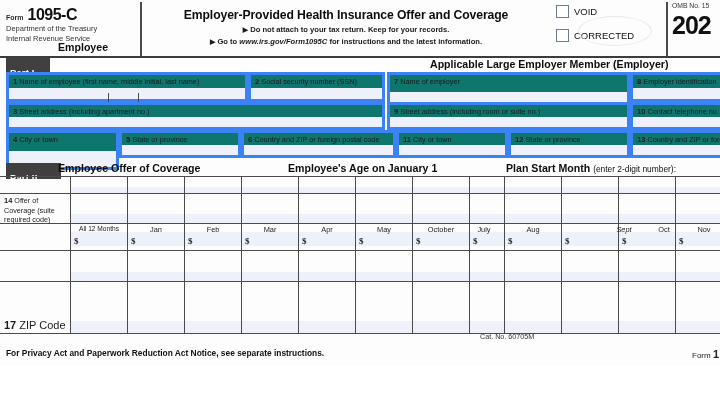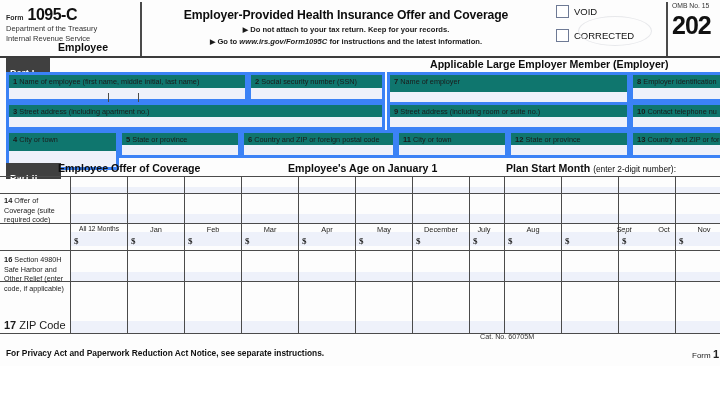--- a/index.html
+++ b/index.html
@@ -334,37 +334,33 @@
       <div class="gl" style="left:561px; top:0px; width:1.4px; height:157px;"></div>
       <div class="gl" style="left:618px; top:0px; width:1.4px; height:157px;"></div>
       <div class="gl" style="left:675px; top:0px; width:1.4px; height:157px;"></div>
 
       <div class="mo-hd small" style="left:71px;  width:56px;">All 12 Months</div>
       <div class="mo-hd" style="left:128px; width:56px;">Jan</div>
       <div class="mo-hd" style="left:185px; width:56px;">Feb</div>
       <div class="mo-hd" style="left:242px; width:56px;">Mar</div>
       <div class="mo-hd" style="left:299px; width:56px;">Apr</div>
       <div class="mo-hd" style="left:356px; width:56px;">May</div>
-      <div class="mo-hd" style="left:413px; width:56px;">December</div>
+      <div class="mo-hd" style="left:413px; width:56px;">October</div>
       <div class="mo-hd" style="left:456px; width:56px;">July</div>
       <div class="mo-hd" style="left:505px; width:56px;">Aug</div>
       <div class="mo-hd" style="left:596px; width:56px;font-style:italic;">Sept</div>
       <div class="mo-hd" style="left:636px; width:56px;">Oct</div>
       <div class="mo-hd" style="left:676px; width:56px;">Nov</div>
 
       <div class="ln-lbl" style="top:20px;">
         <b>14</b>
         <span>Offer of Coverage (suite required code)</span>
       </div>
 
 
-      <div class="ln-lbl" style="top:79px;">
-        <b>16</b>
-        <span>Section 4980H Safe Harbor and Other Relief (enter code, if applicable)</span>
-      </div>
 
       <div class="dollar" style="left:74px;  top:60px;">$</div>
       <div class="dollar" style="left:131px; top:60px;">$</div>
       <div class="dollar" style="left:188px; top:60px;">$</div>
       <div class="dollar" style="left:245px; top:60px;">$</div>
       <div class="dollar" style="left:302px; top:60px;">$</div>
       <div class="dollar" style="left:359px; top:60px;">$</div>
       <div class="dollar" style="left:416px; top:60px;">$</div>
       <div class="dollar" style="left:473px; top:60px;">$</div>
       <div class="dollar" style="left:508px; top:60px;">$</div>

